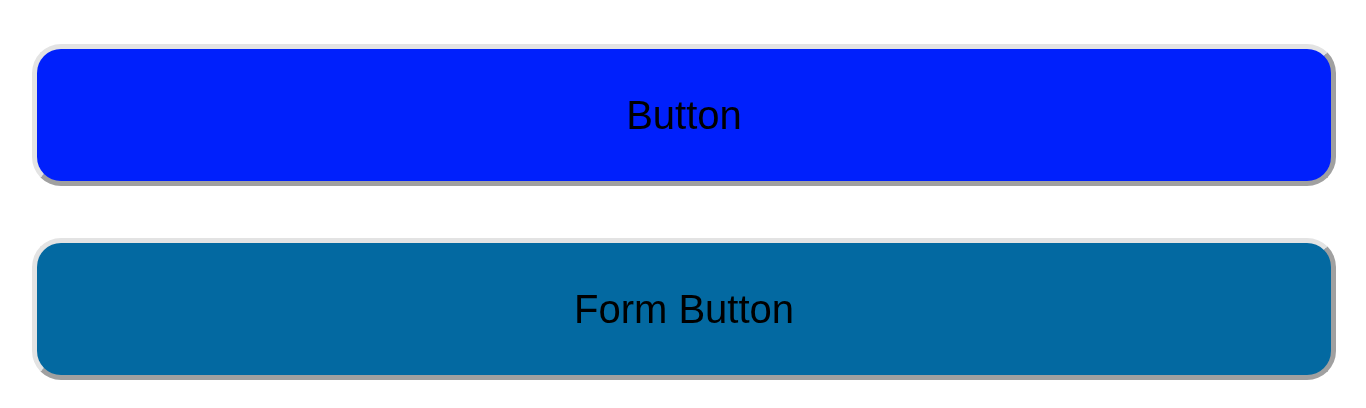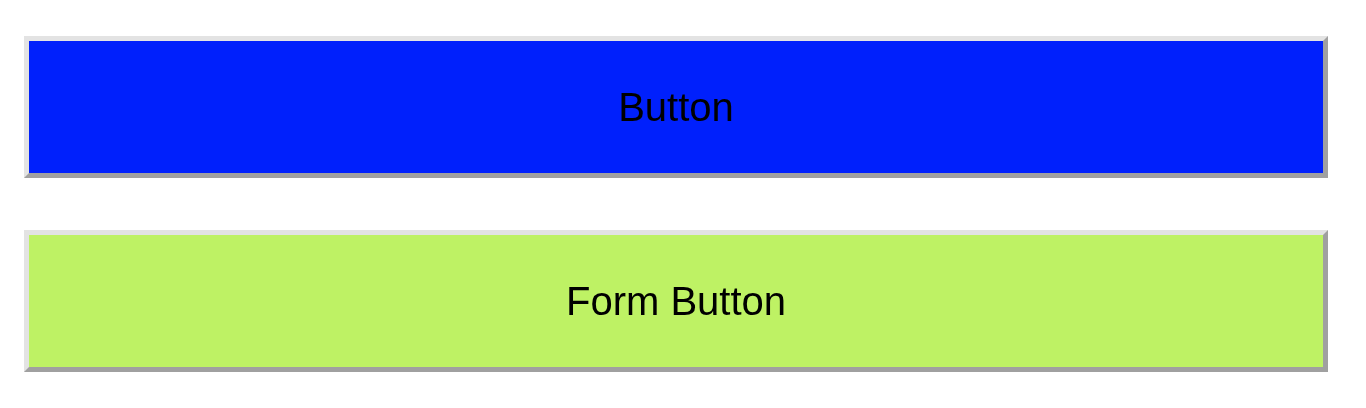--- a/index.html
+++ b/index.html
@@ -28,30 +28,31 @@
       border-left-color: #e3e3e3;
       border-bottom-color: #a0a0a0;
       border-right-color: #a0a0a0;
       display: flex;
       align-items: center;
       justify-content: center;
       color: #000000;
       font-family: "Liberation Sans", sans-serif;
       font-size: 40px;
       padding: 0;
-      margin: 0;
+      margin: 8px;
       cursor: pointer;
+      border-radius: 29px;
     }
     .btn-primary {
       top: 36px;
       background: #0020fc;
     }
     .btn-form {
       top: 230px;
-      background: #bef264;
+      background: #0369a1;
     }
   </style>
 </head>
 <body>
 
 <div class="page">
   <button class="btn btn-primary">
     <span>Button</span>
   </button>
 

